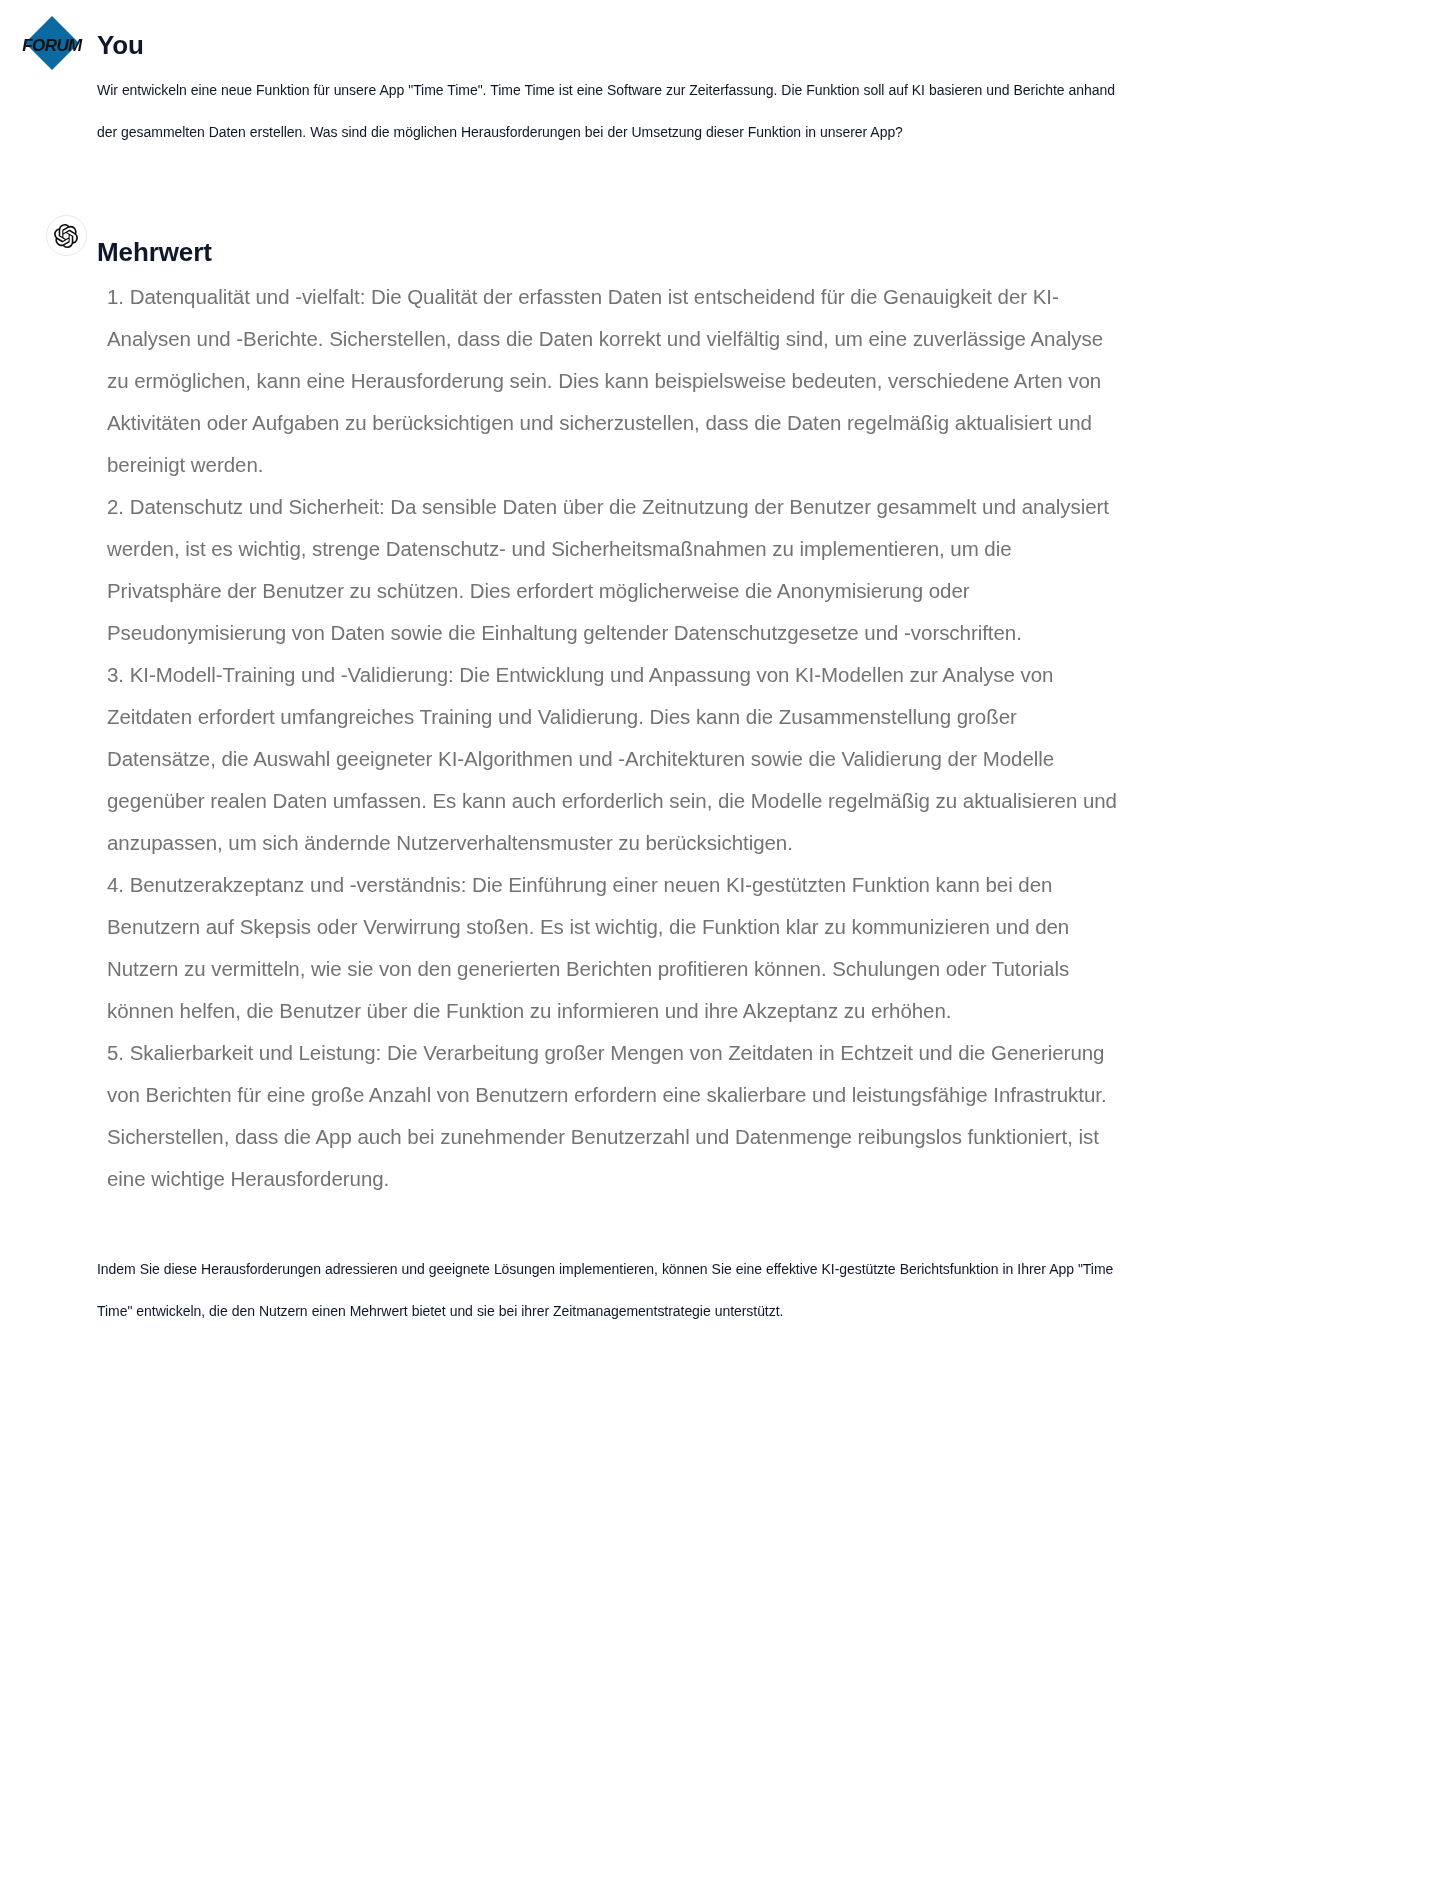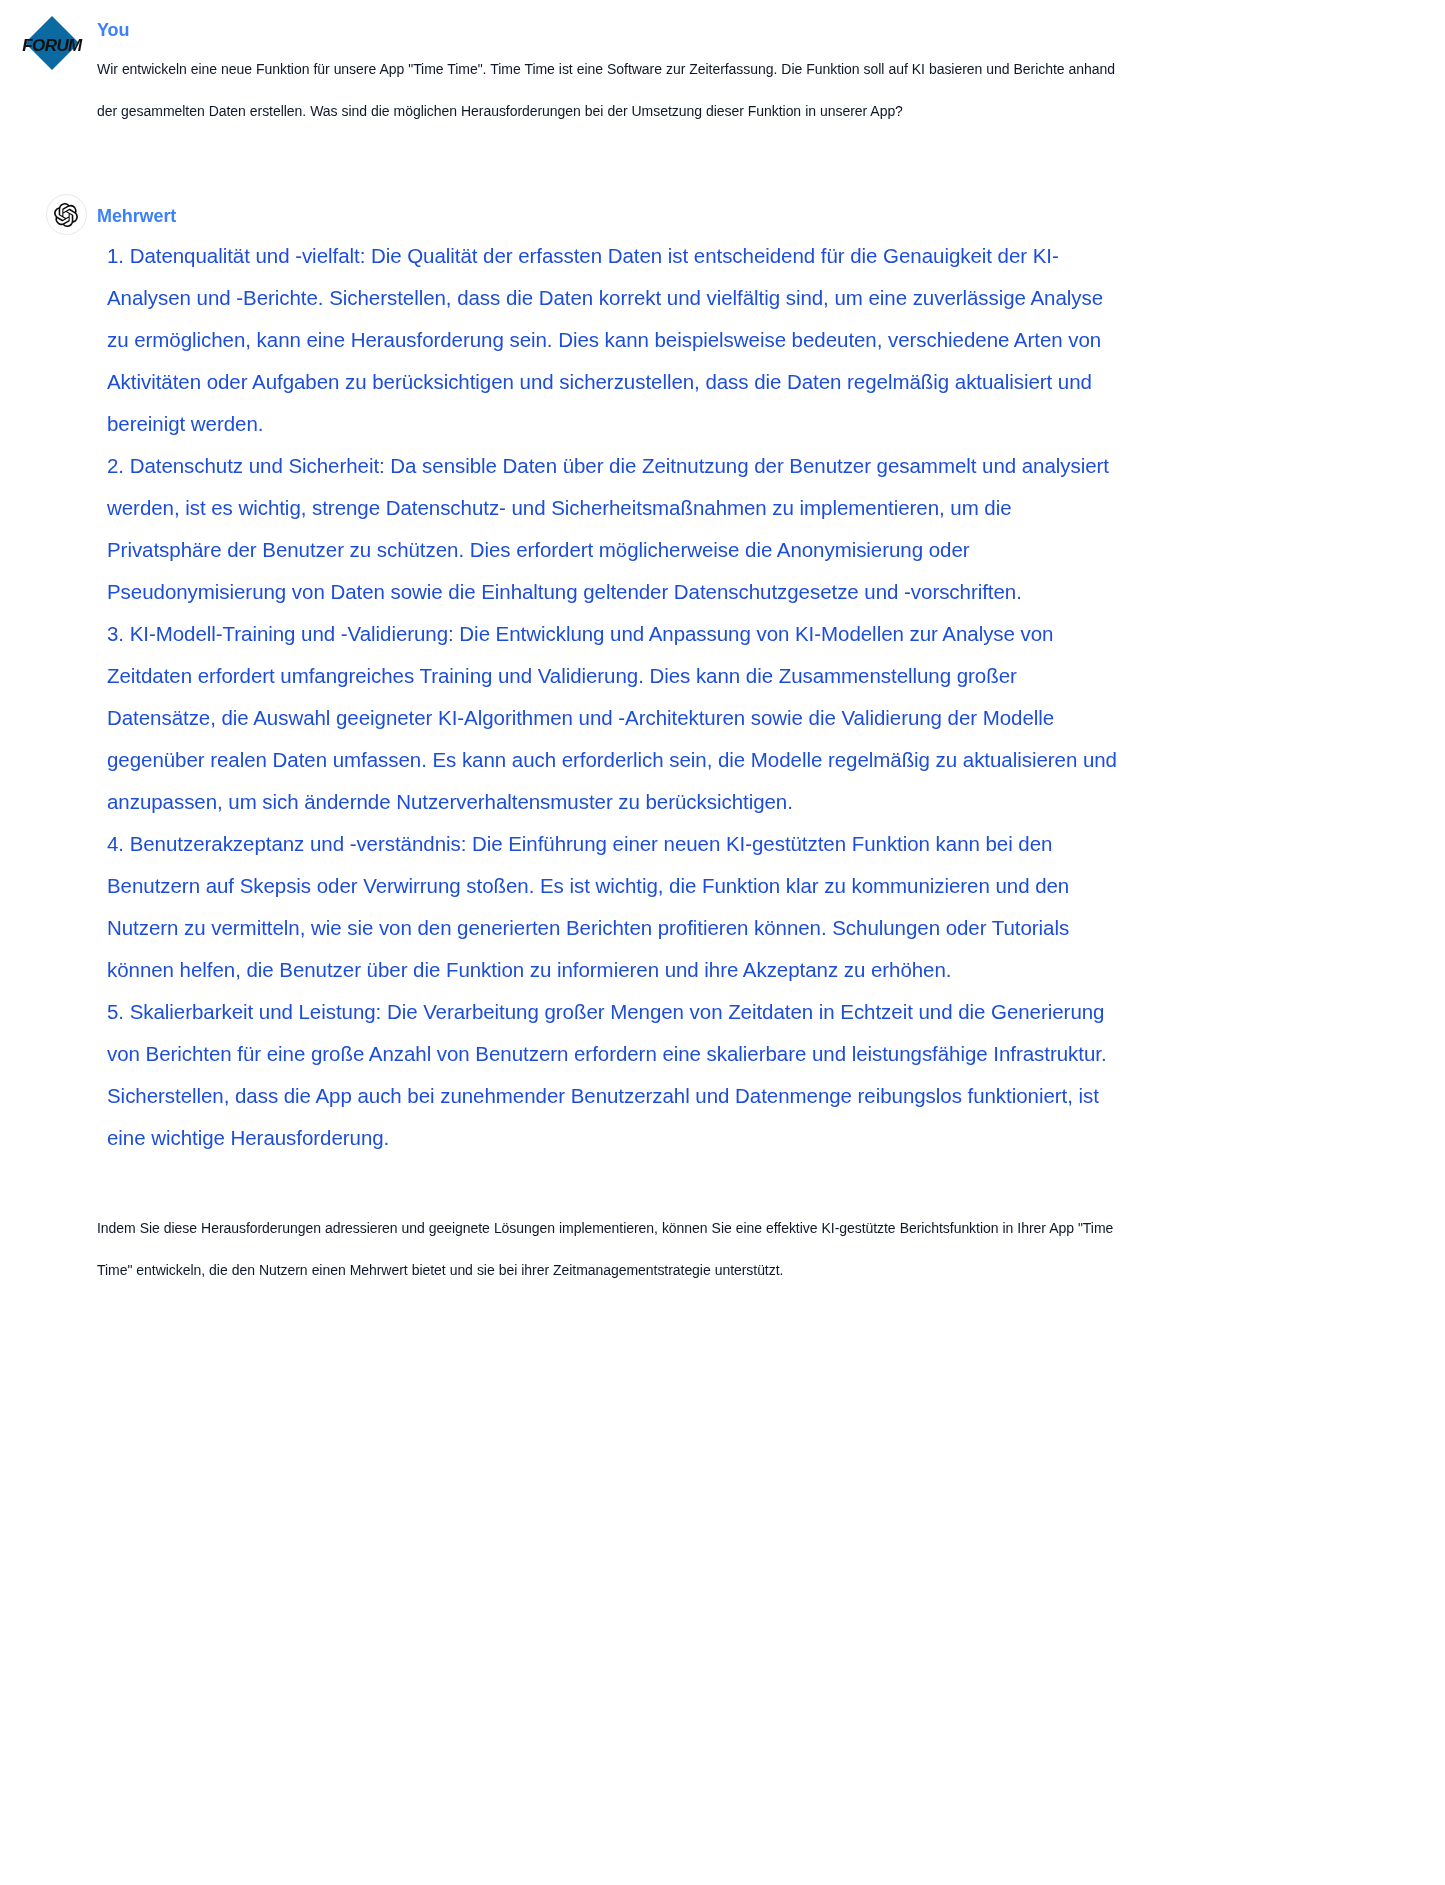--- a/index.html
+++ b/index.html
@@ -66,26 +66,26 @@
     justify-content: center;
   }
   .gpt-avatar svg { display: block; width: 24px; height: 24px; }
 
   .msg-body {
     margin-left: 97px;
     width: 1020px;
   }
 
   .speaker {
-    font-size: 18px;
+    font-size: 26px;
     font-weight: 700;
     letter-spacing: -0.1px;
     line-height: 1.35;
-    color: #3b82f6;
-    margin: 0 0 6px 0;
+    color: #0f172a;
+    margin: 10px 0 6px 0;
   }
 
   .para {
     font-size: 14px;
     line-height: 42px;
     color: #0f172a;
     margin: 0;
     letter-spacing: -0.05px;
     word-spacing: 0.2px;
   }
@@ -93,21 +93,21 @@
   .intro-para { margin-bottom: 18px; }
 
   .numbered-list {
     margin: 0;
     padding: 0;
     list-style: none;
   }
   .numbered-list .list-item {
     font-size: 20.5px;
     line-height: 42px;
-    color: #1d4ed8;
+    color: #737373;
     margin: 0;
     padding-left: 10px;
     letter-spacing: -0.05px;
   }
 
   .closing-para {
     margin-top: 48px;
   }
 </style>
 </head>

